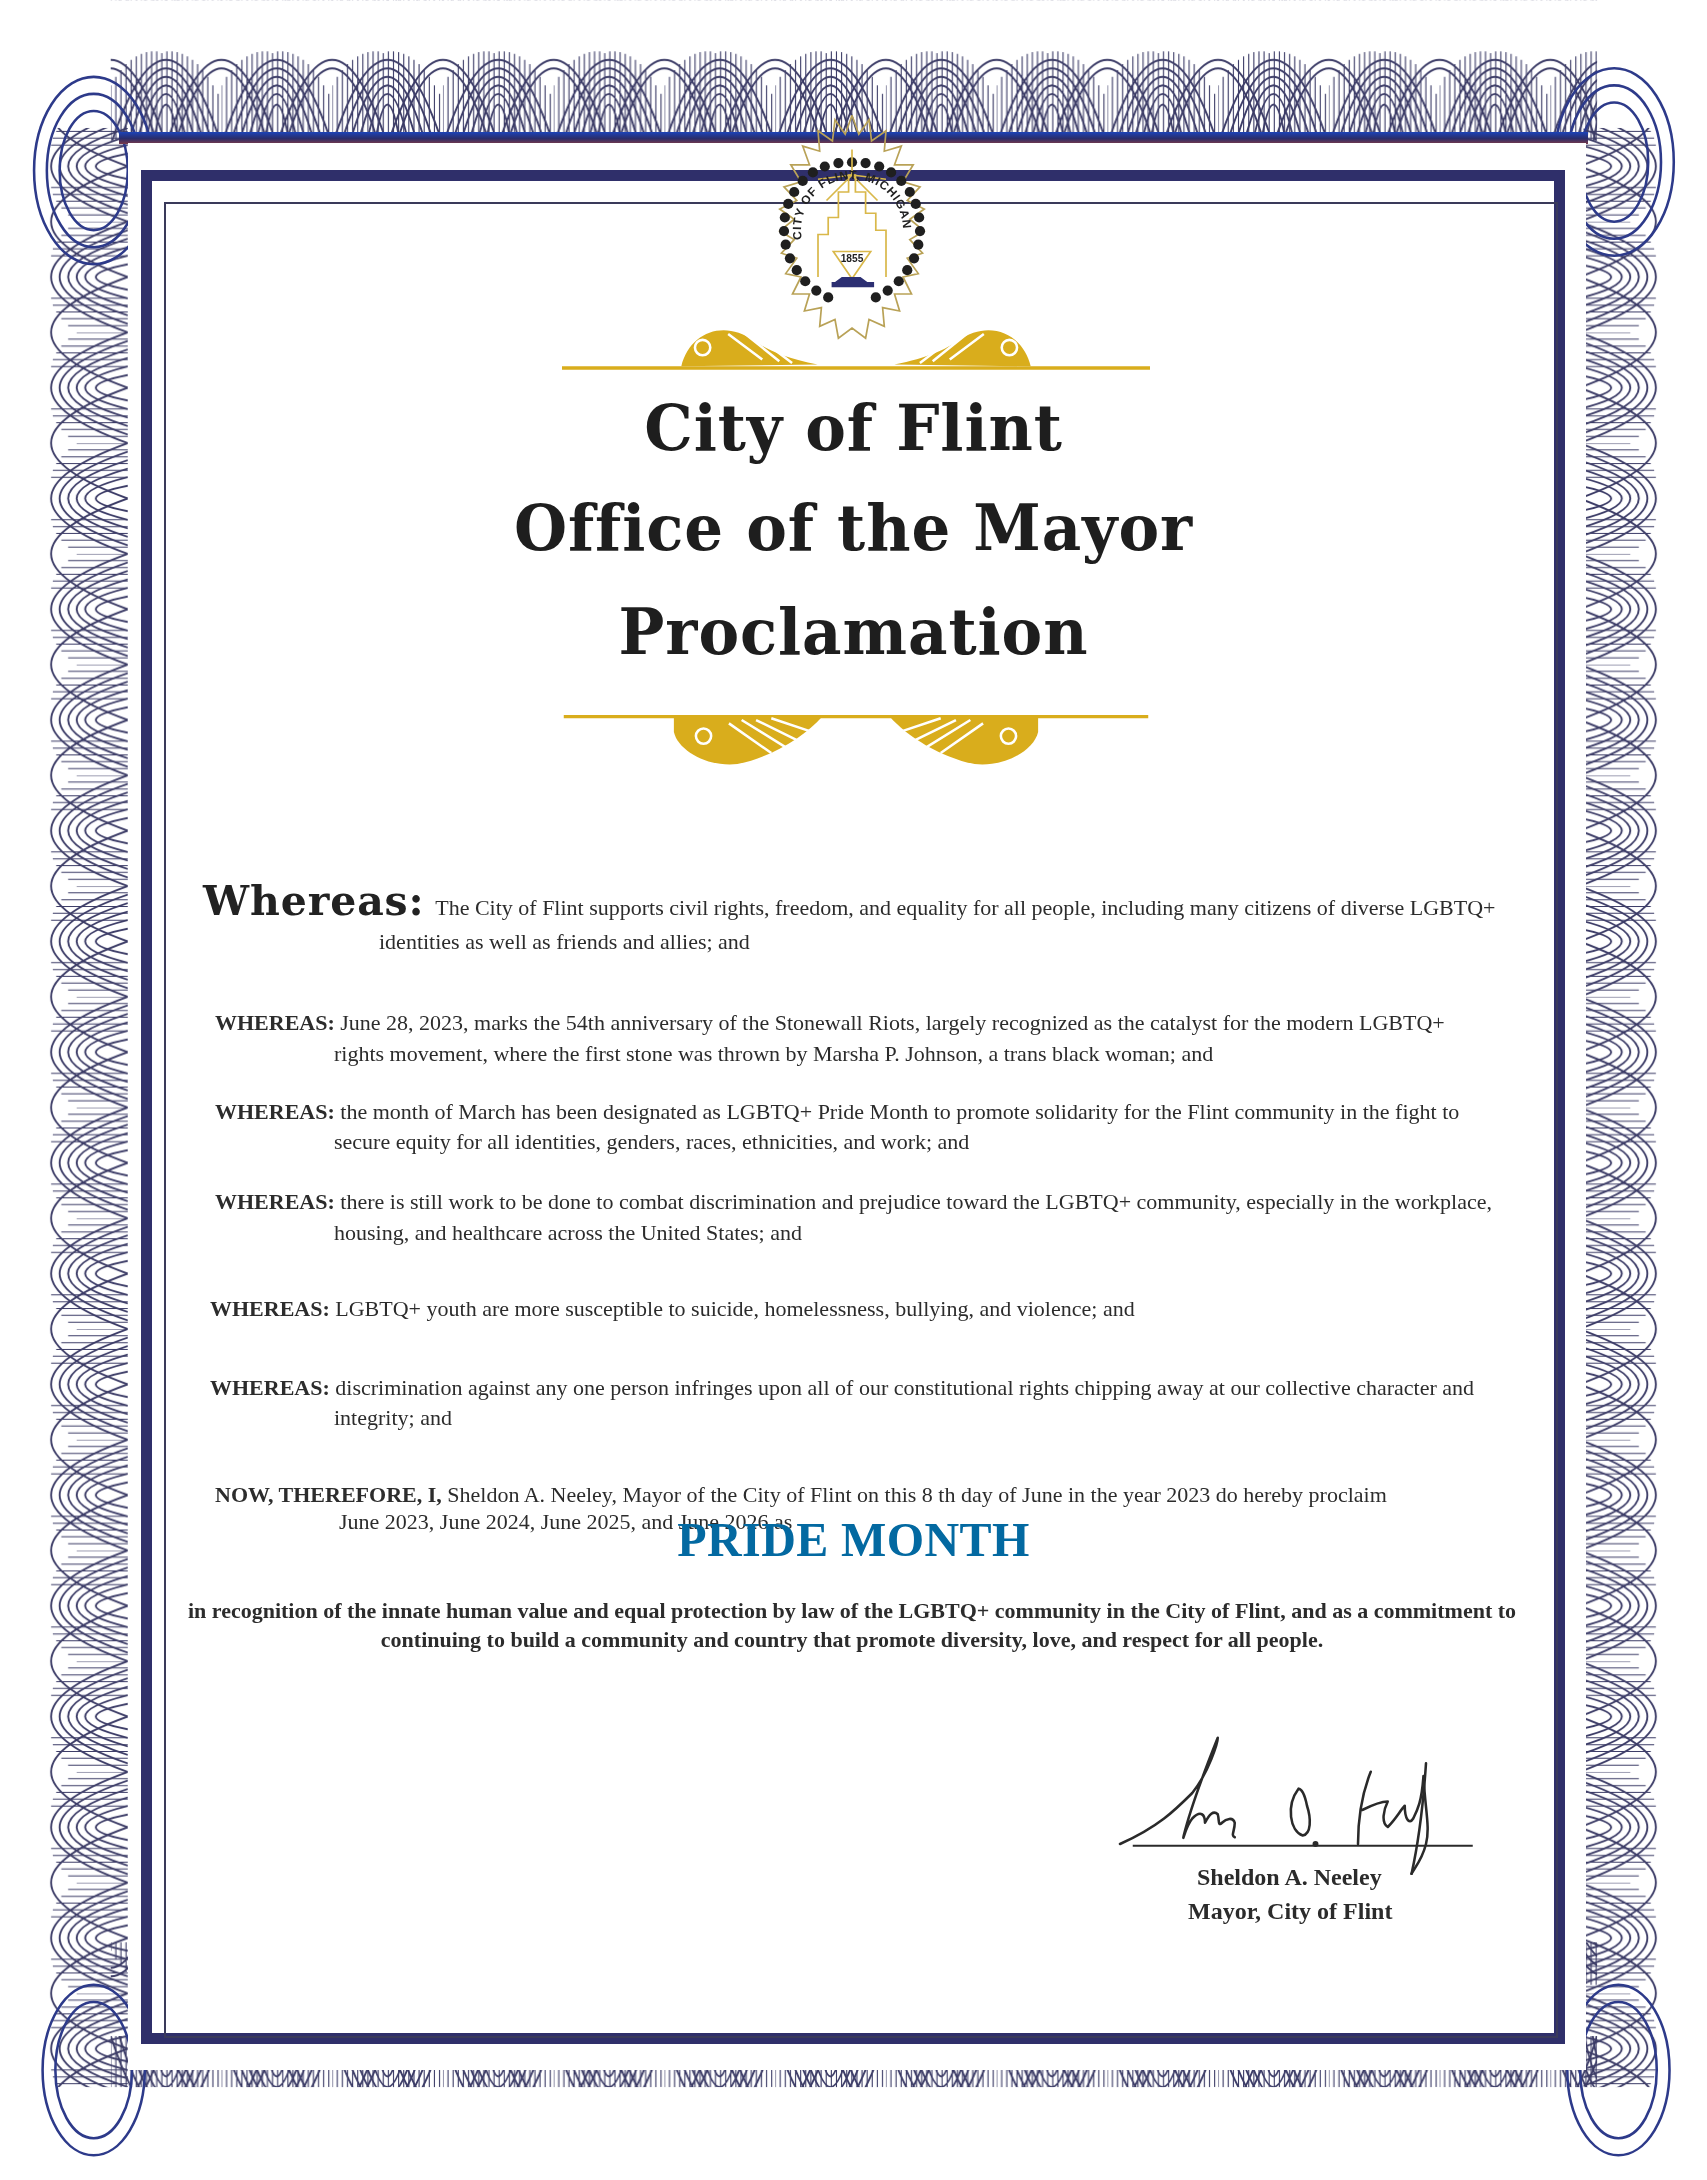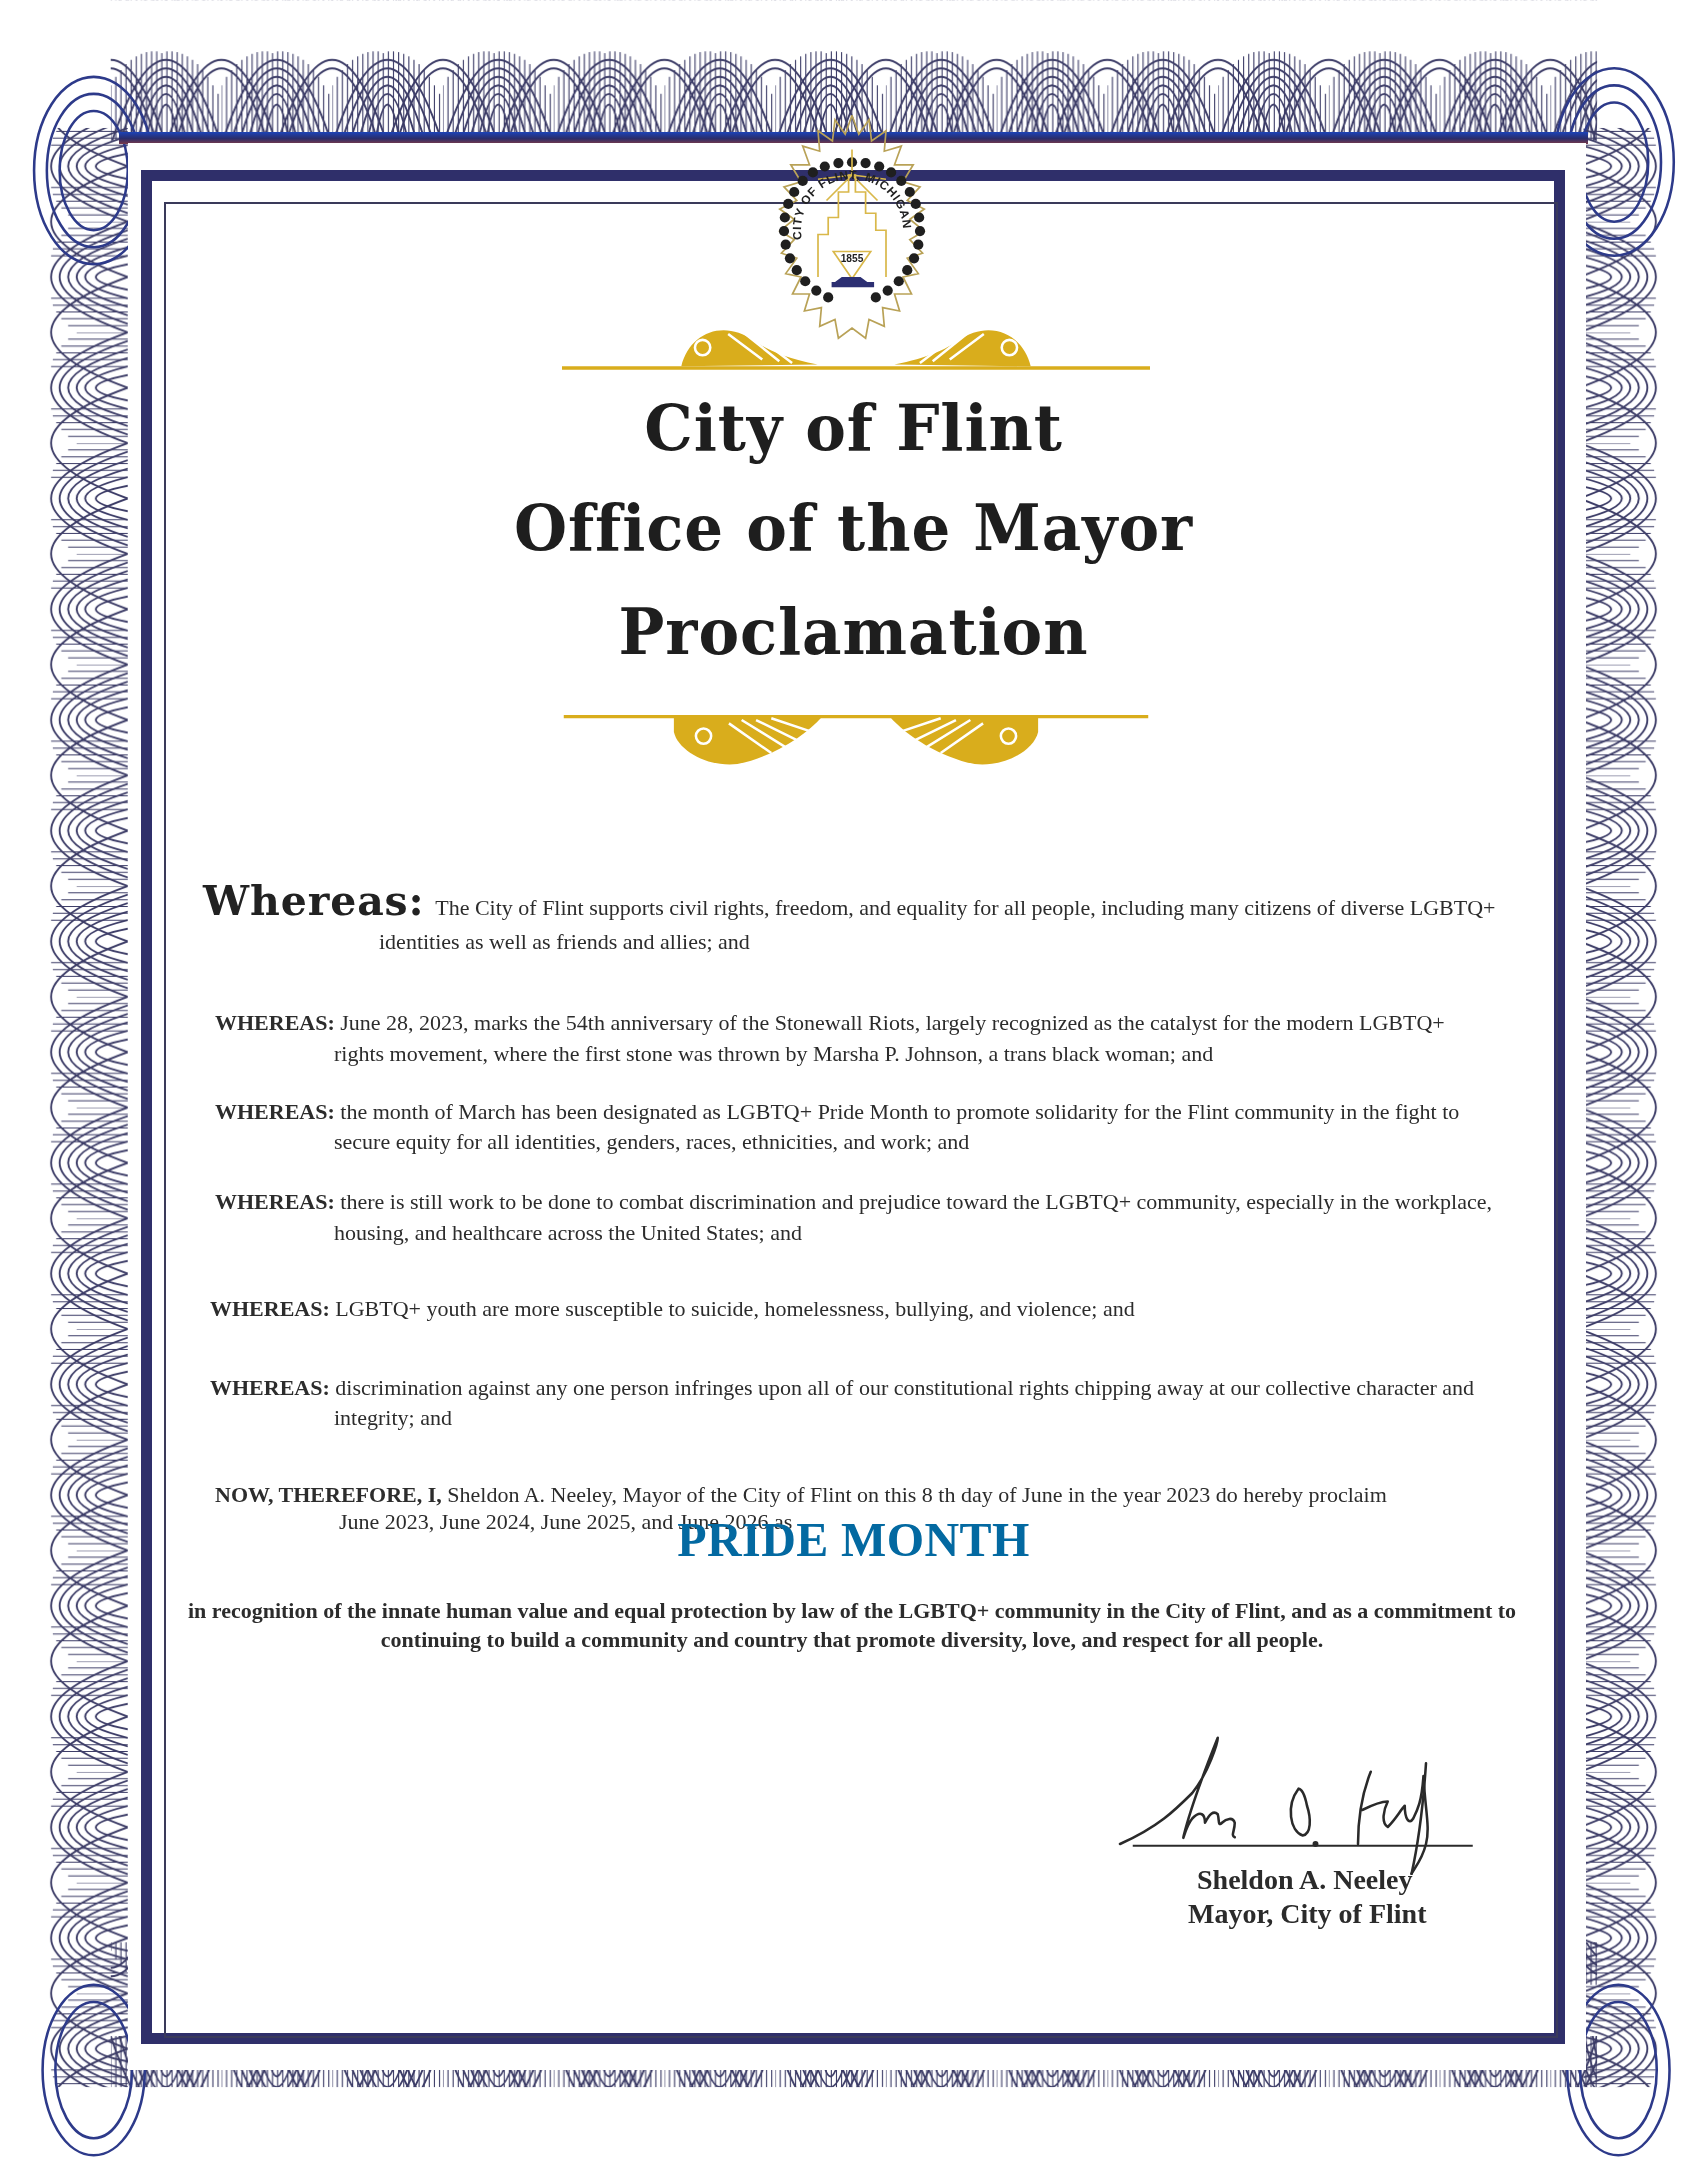--- a/index.html
+++ b/index.html
@@ -51,21 +51,21 @@
   }
   .pride {
     position: absolute; left: 0; width: 1707px; text-align: center;
     font-size: 48px; font-weight: bold; color: #0369a1; letter-spacing: 0.4px;
   }
   .center-line {
     position: absolute; left: 128px; width: 1448px; text-align: center;
     font-size: 22px; white-space: nowrap; color: #2c2c2c; font-weight: bold;
   }
   .sig-name, .sig-title {
-    position: absolute; font-size: 28px; font-weight: bold; color: #2b2b2b; white-space: nowrap;
+    position: absolute; font-size: 24px; font-weight: bold; color: #2b2b2b; white-space: nowrap;
   }
 </style>
 </head>
 <body>
 
 <svg class="guilloche" viewBox="0 0 2004 2560">
   <defs>
     <pattern id="scallopTop" x="0" y="0" width="130" height="170" patternUnits="userSpaceOnUse">
       <g fill="none" stroke="#3b3b66" stroke-width="2.2">
         <path d="M0 170 Q65 -30 130 170"></path>

